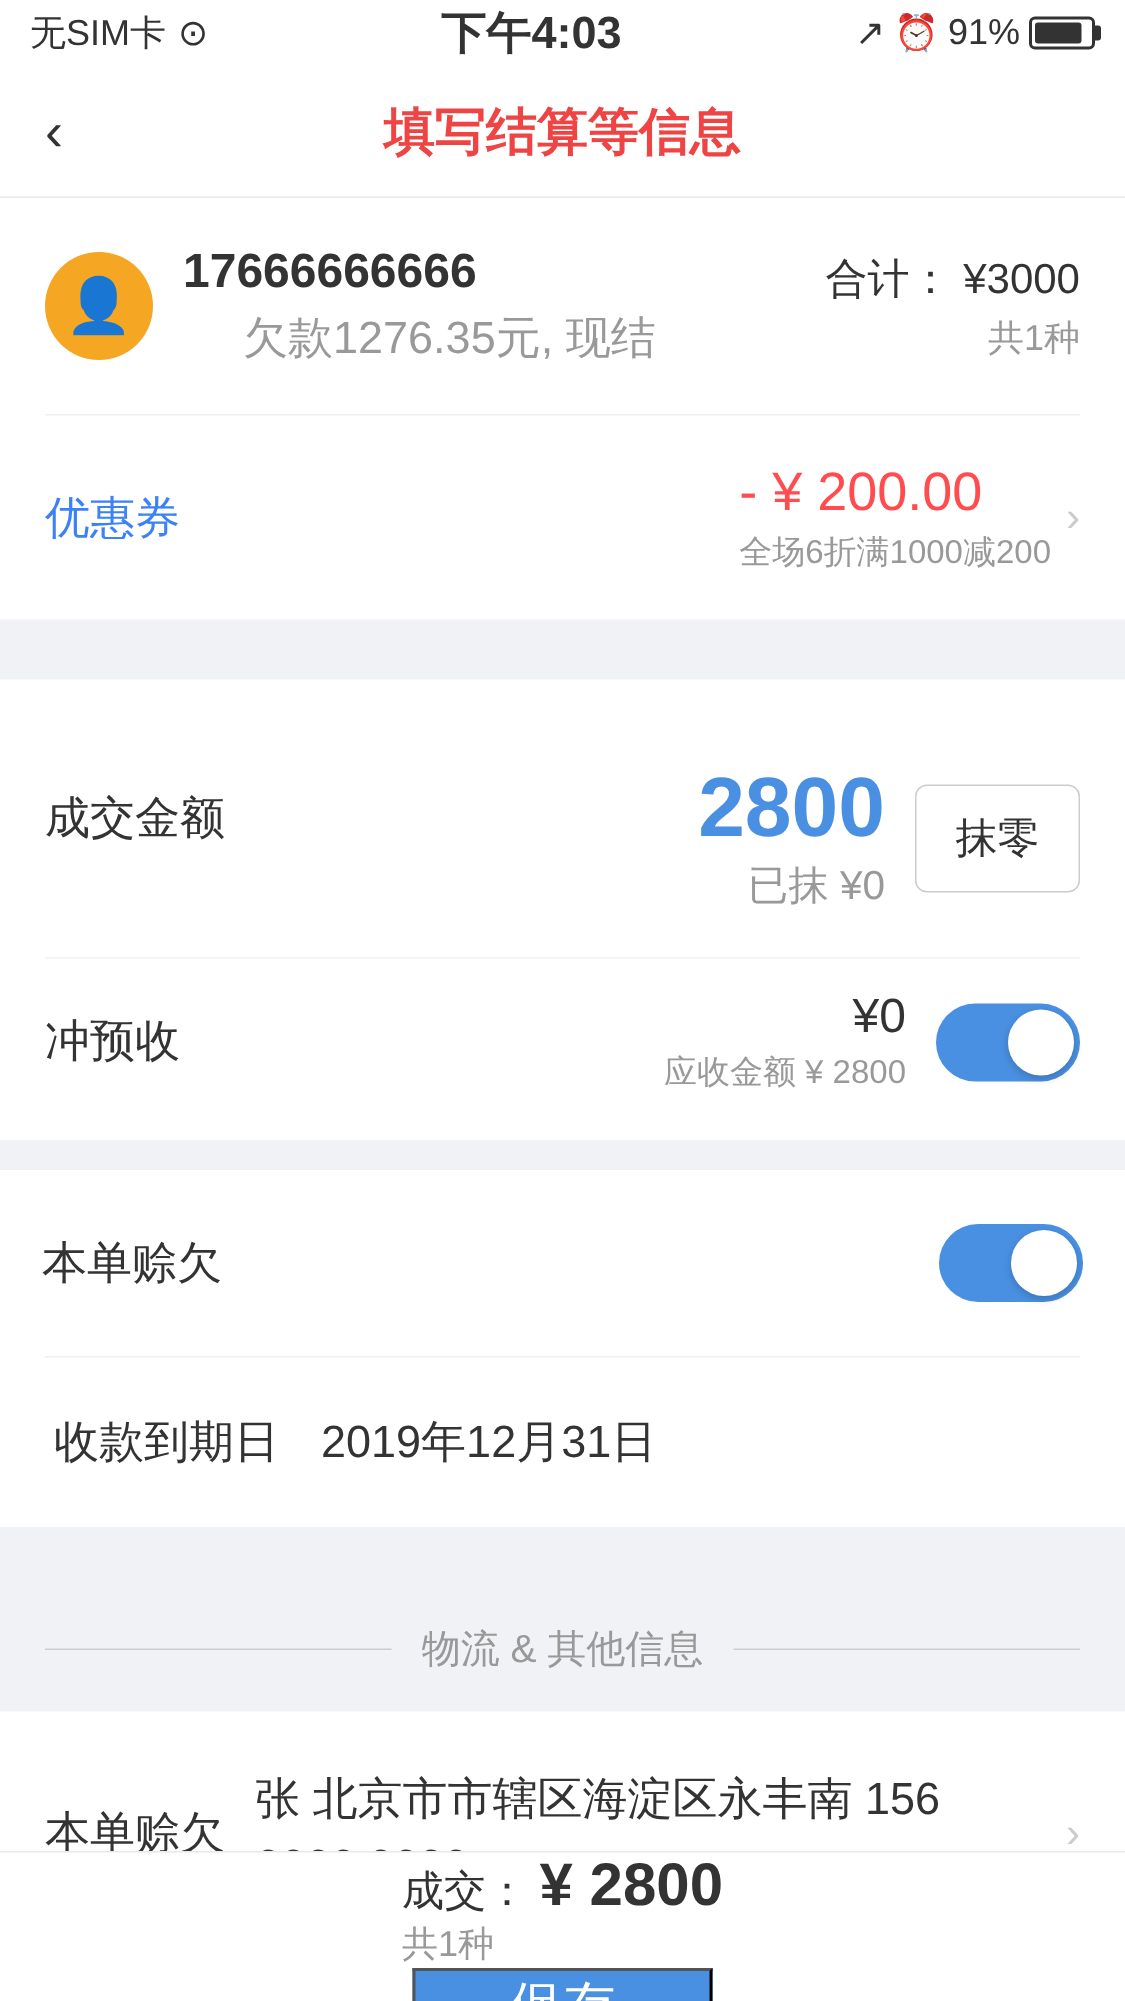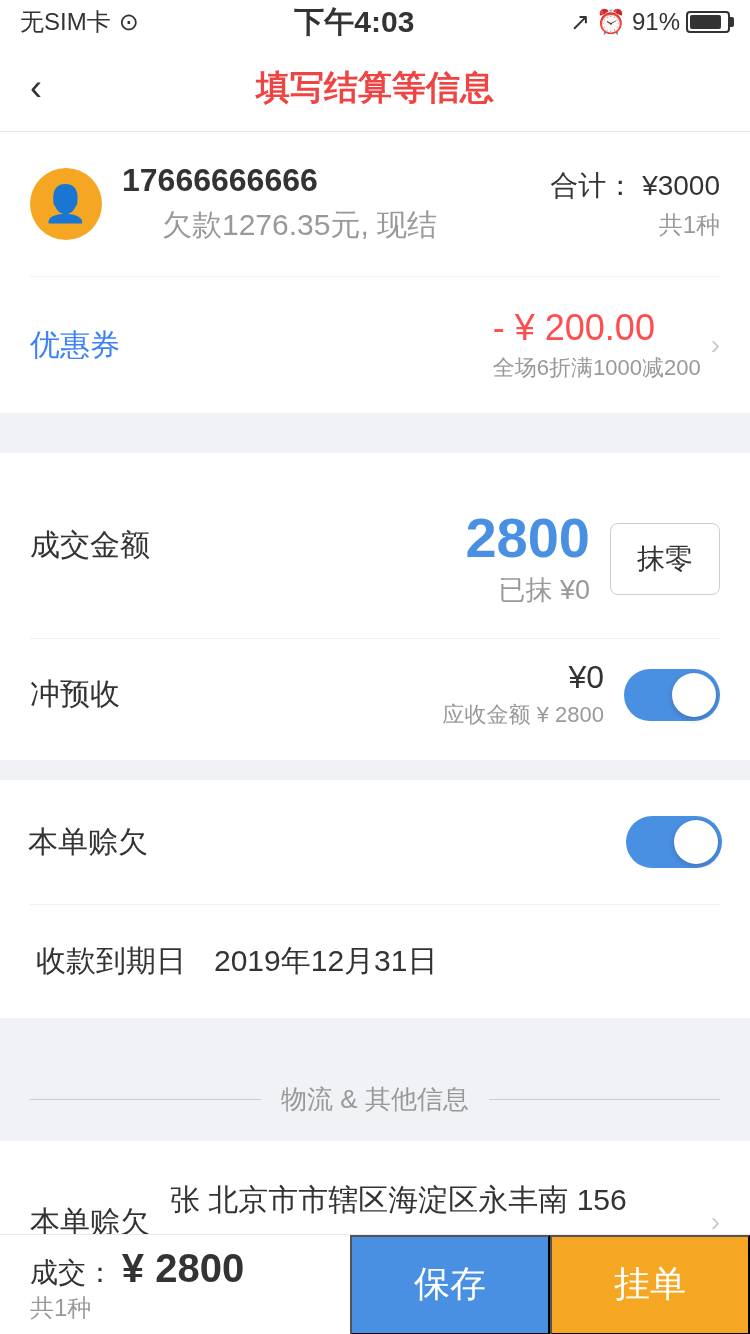--- a/index.html
+++ b/index.html
@@ -308,20 +308,21 @@
     
     .bottom-bar {
       position: fixed;
       bottom: 0;
       width: 750px;
       height: 100px;
       background: #fff;
       display: flex;
       align-items: center;
       border-top: 1px solid #e8e8e8;
+      flex-direction: column;
     }
     .bottom-summary {
       flex: 1;
       padding: 0 30px;
     }
     .bottom-summary .deal-value { font-size: 44px; font-weight: 600; color: #333; display: inline; }
     .bottom-btn {
       width: 200px;
       height: 100px;
       display: flex;

